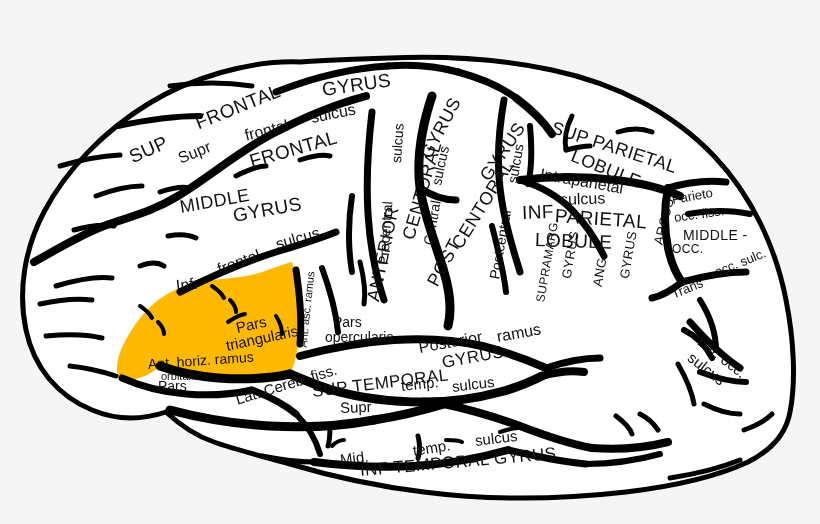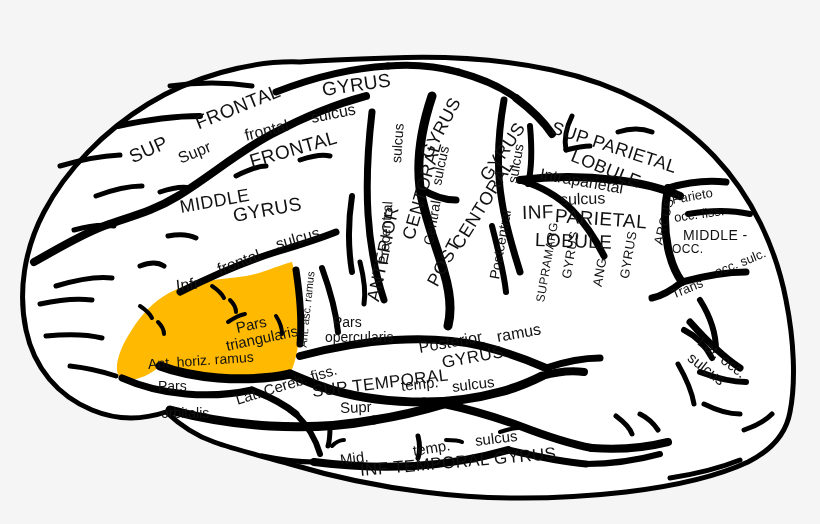--- a/index.html
+++ b/index.html
@@ -242,21 +242,21 @@
 
   <div class="lbl" style="left:700px;top:332px;font-size:15px;transform:rotate(38deg);">Lat. occ.</div>
   <div class="lbl" style="left:690px;top:348px;font-size:15px;transform:rotate(38deg);">sulcus</div>
 
   <div class="lbl" style="left:236px;top:320px;font-size:15px;transform:rotate(-12deg);">Pars</div>
   <div class="lbl" style="left:226px;top:338px;font-size:15px;transform:rotate(-12deg);">triangularis</div>
 
   <div class="lbl" style="left:148px;top:357px;font-size:14px;transform:rotate(-4deg);">Ant. horiz. ramus</div>
 
   <div class="lbl" style="left:158px;top:379px;font-size:14px;transform:rotate(0deg);">Pars</div>
-  <div class="lbl" style="left:161px;top:406px;font-size:14px;transform:rotate(0deg);">orbitalis</div>
+  <div class="lbl" style="left:161px;top:371px;font-size:11px;transform:rotate(0deg);">orbitalis</div>
 
   <div class="lbl" style="left:303px;top:342px;font-size:11px;transform:rotate(-84deg);">Ant. asc. ramus</div>
 
   <div class="lbl" style="left:333px;top:315px;font-size:14px;transform:rotate(0deg);">Pars</div>
   <div class="lbl" style="left:325px;top:330px;font-size:14px;transform:rotate(0deg);">opercularis</div>
 
   <div class="lbl" style="left:236px;top:392px;font-size:15px;transform:rotate(-17deg);">Lat. Cereb. fiss.</div>
 
   <div class="lbl" style="left:419px;top:340px;font-size:16px;transform:rotate(-10deg);">Posterior</div>
   <div class="lbl" style="left:497px;top:329px;font-size:16px;transform:rotate(-10deg);">ramus</div>

